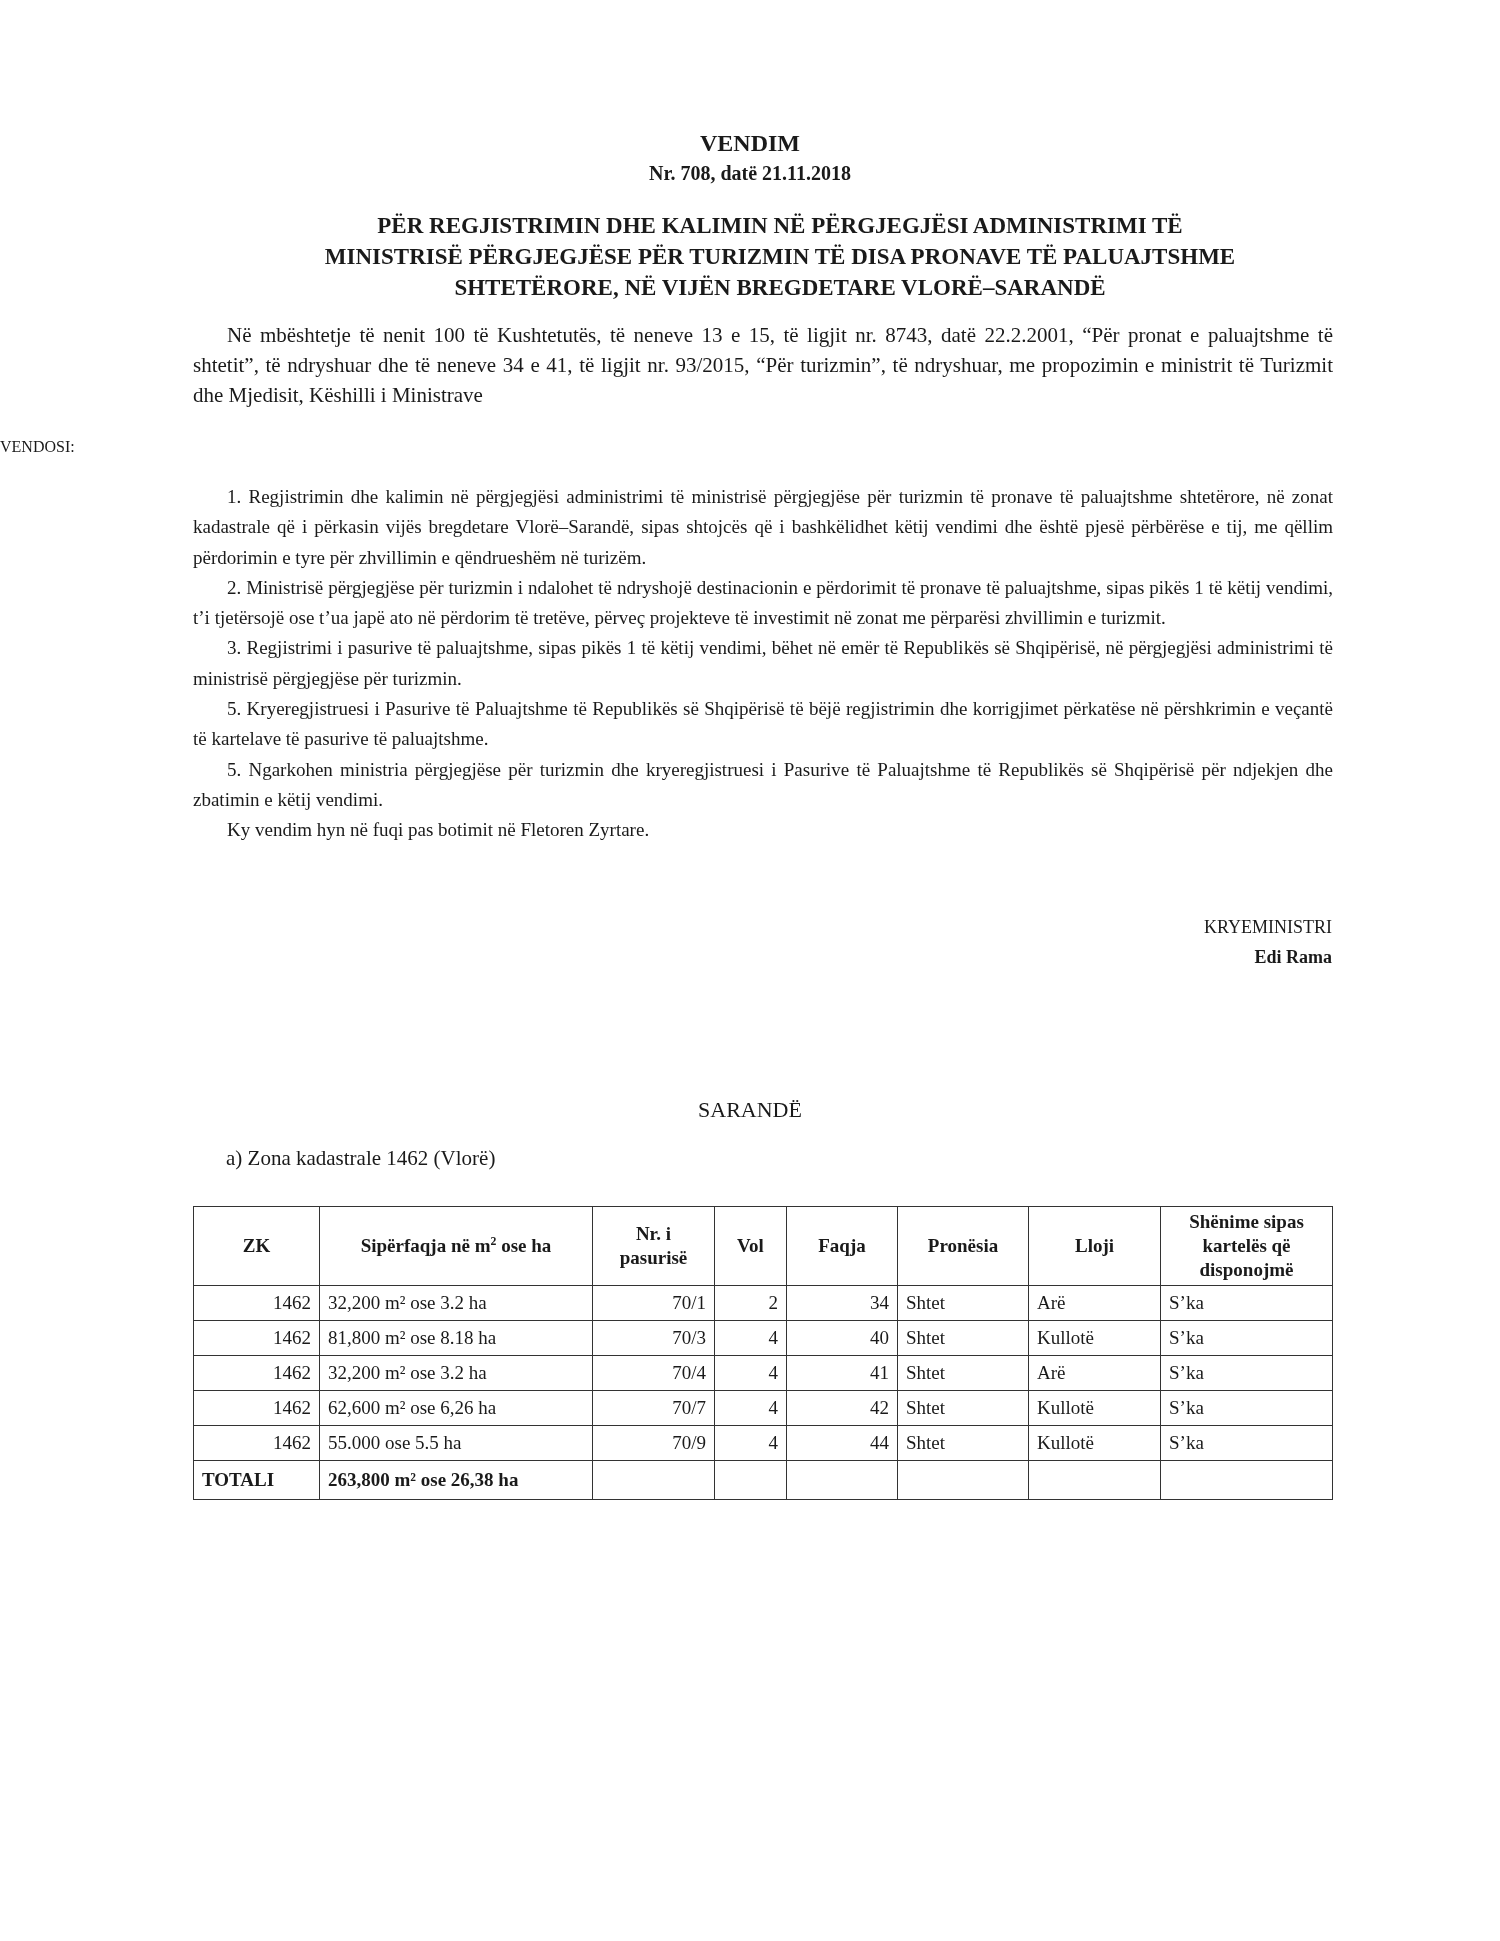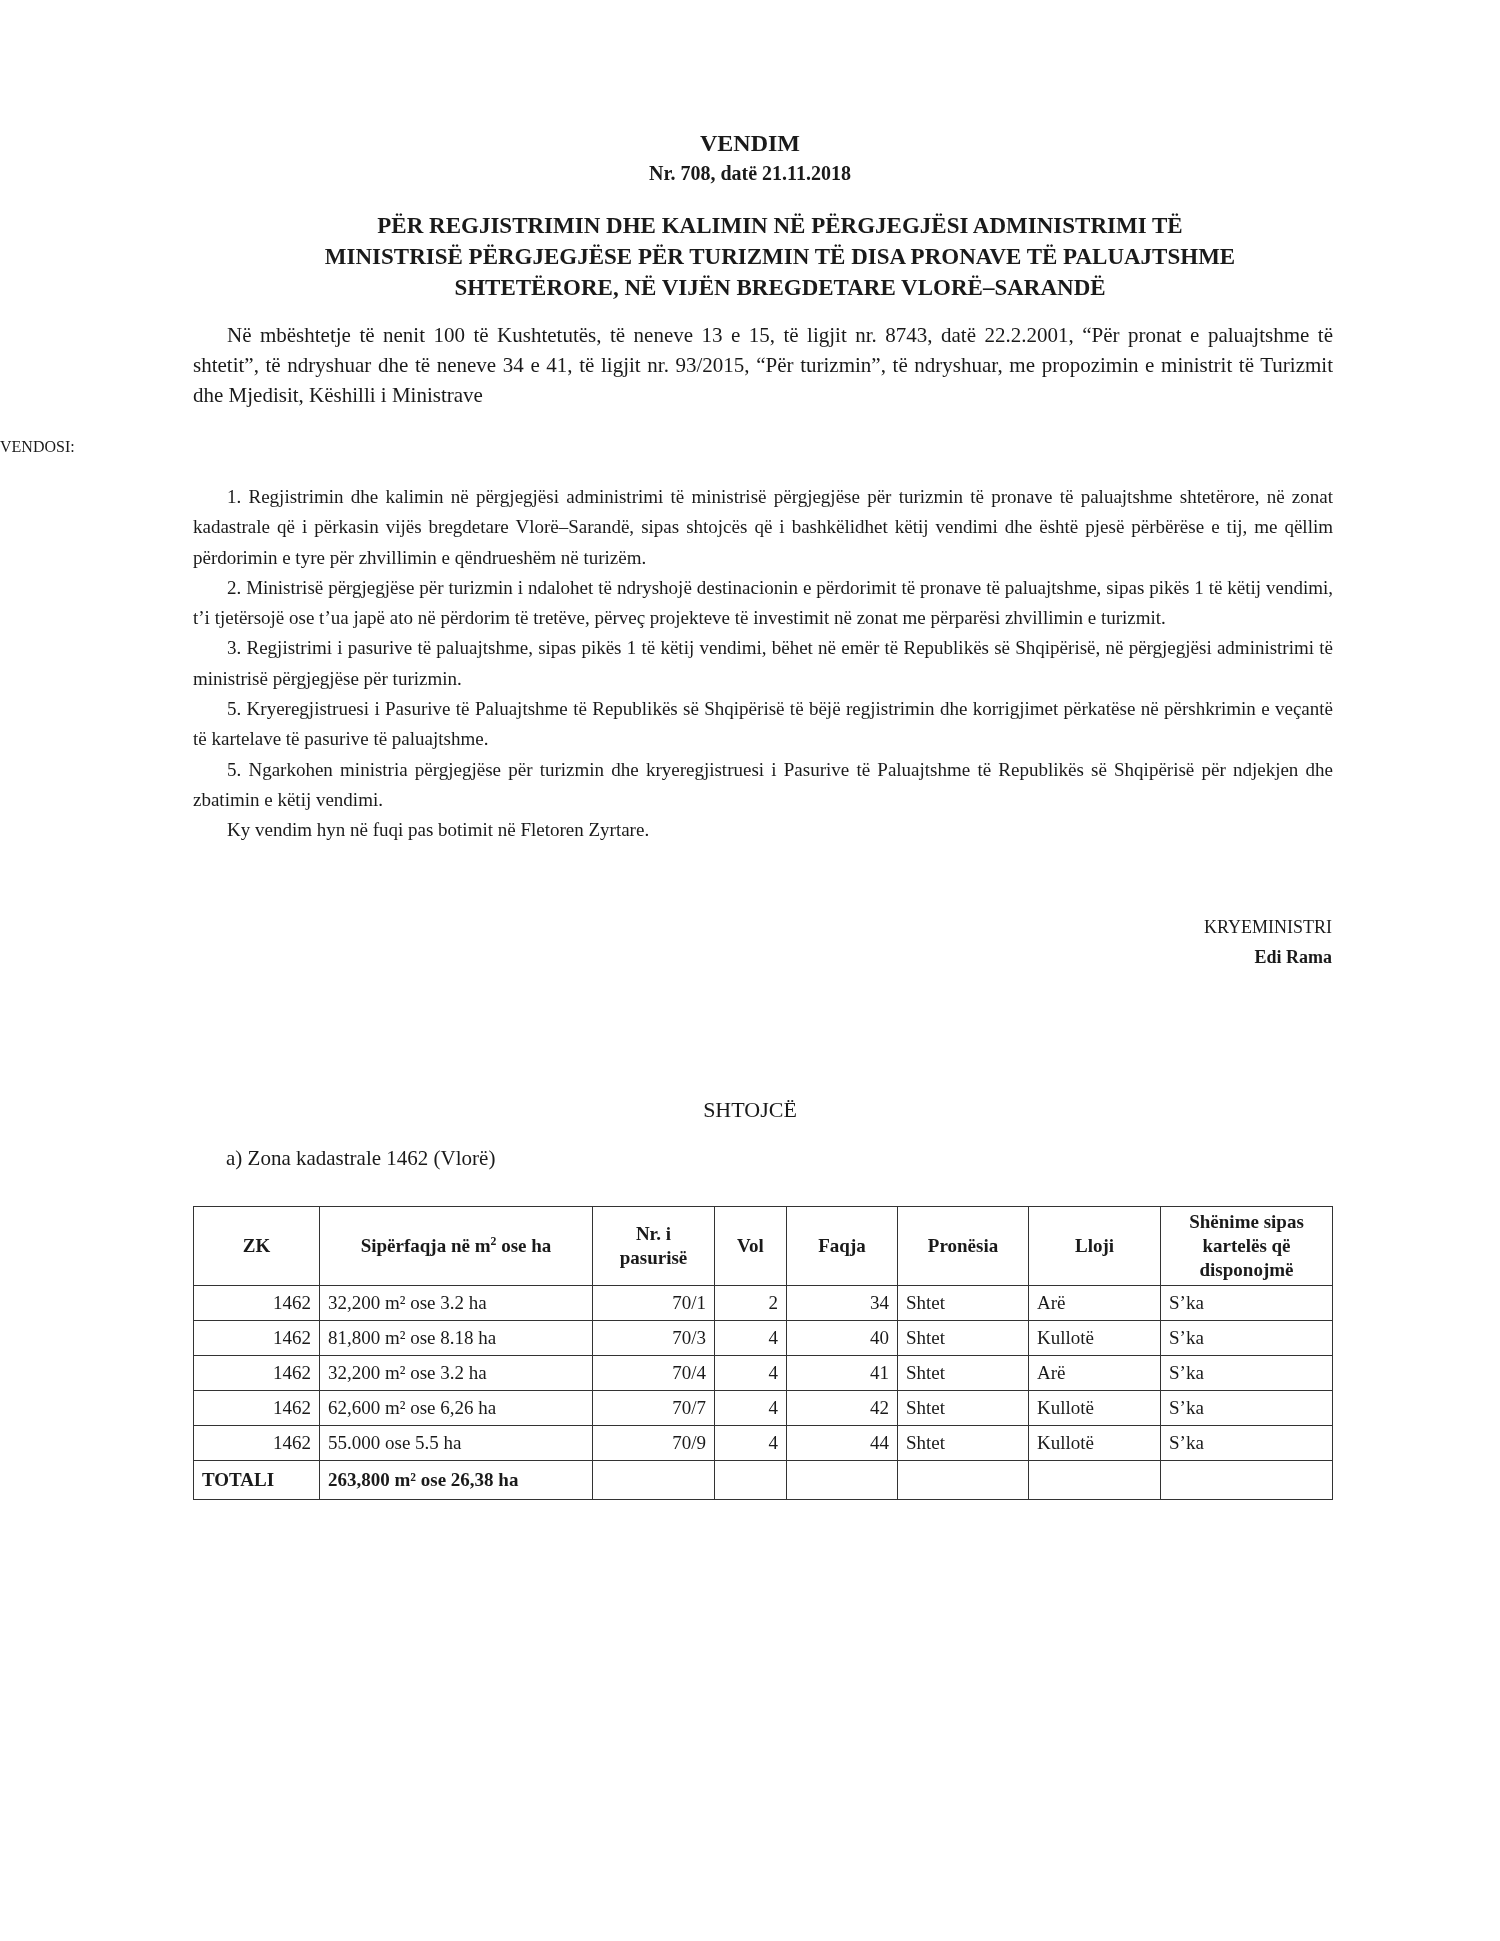--- a/index.html
+++ b/index.html
@@ -66,21 +66,21 @@
     <p class="point">2. Ministrisë përgjegjëse për turizmin i ndalohet të ndryshojë destinacionin e përdorimit të pronave të paluajtshme, sipas pikës 1 të këtij vendimi, t’i tjetërsojë ose t’ua japë ato në përdorim të tretëve, përveç projekteve të investimit në zonat me përparësi zhvillimin e turizmit.</p>
     <p class="point">3. Regjistrimi i pasurive të paluajtshme, sipas pikës 1 të këtij vendimi, bëhet në emër të Republikës së Shqipërisë, në përgjegjësi administrimi të ministrisë përgjegjëse për turizmin.</p>
     <p class="point">5. Kryeregjistruesi i Pasurive të Paluajtshme të Republikës së Shqipërisë të bëjë regjistrimin dhe korrigjimet përkatëse në përshkrimin e veçantë të kartelave të pasurive të paluajtshme.</p>
     <p class="point">5. Ngarkohen ministria përgjegjëse për turizmin dhe kryeregjistruesi i Pasurive të Paluajtshme të Republikës së Shqipërisë për ndjekjen dhe zbatimin e këtij vendimi.</p>
     <p class="point">Ky vendim hyn në fuqi pas botimit në Fletoren Zyrtare.</p>
   </div>
 
   <div class="signature sig-title">KRYEMINISTRI</div>
   <div class="signature sig-name">Edi Rama</div>
 
-  <div class="annex-title">SHTOJCË</div>
+  <div class="annex-title">SARANDË</div>
   <div class="zone-label">a) Zona kadastrale 1462 (Vlorë)</div>
 
   <table class="annex">
     <colgroup>
       <col style="width:126px">
         <col style="width:273px">
         <col style="width:122px">
         <col style="width:72px">
       <col style="width:111px">
         <col style="width:131px">

